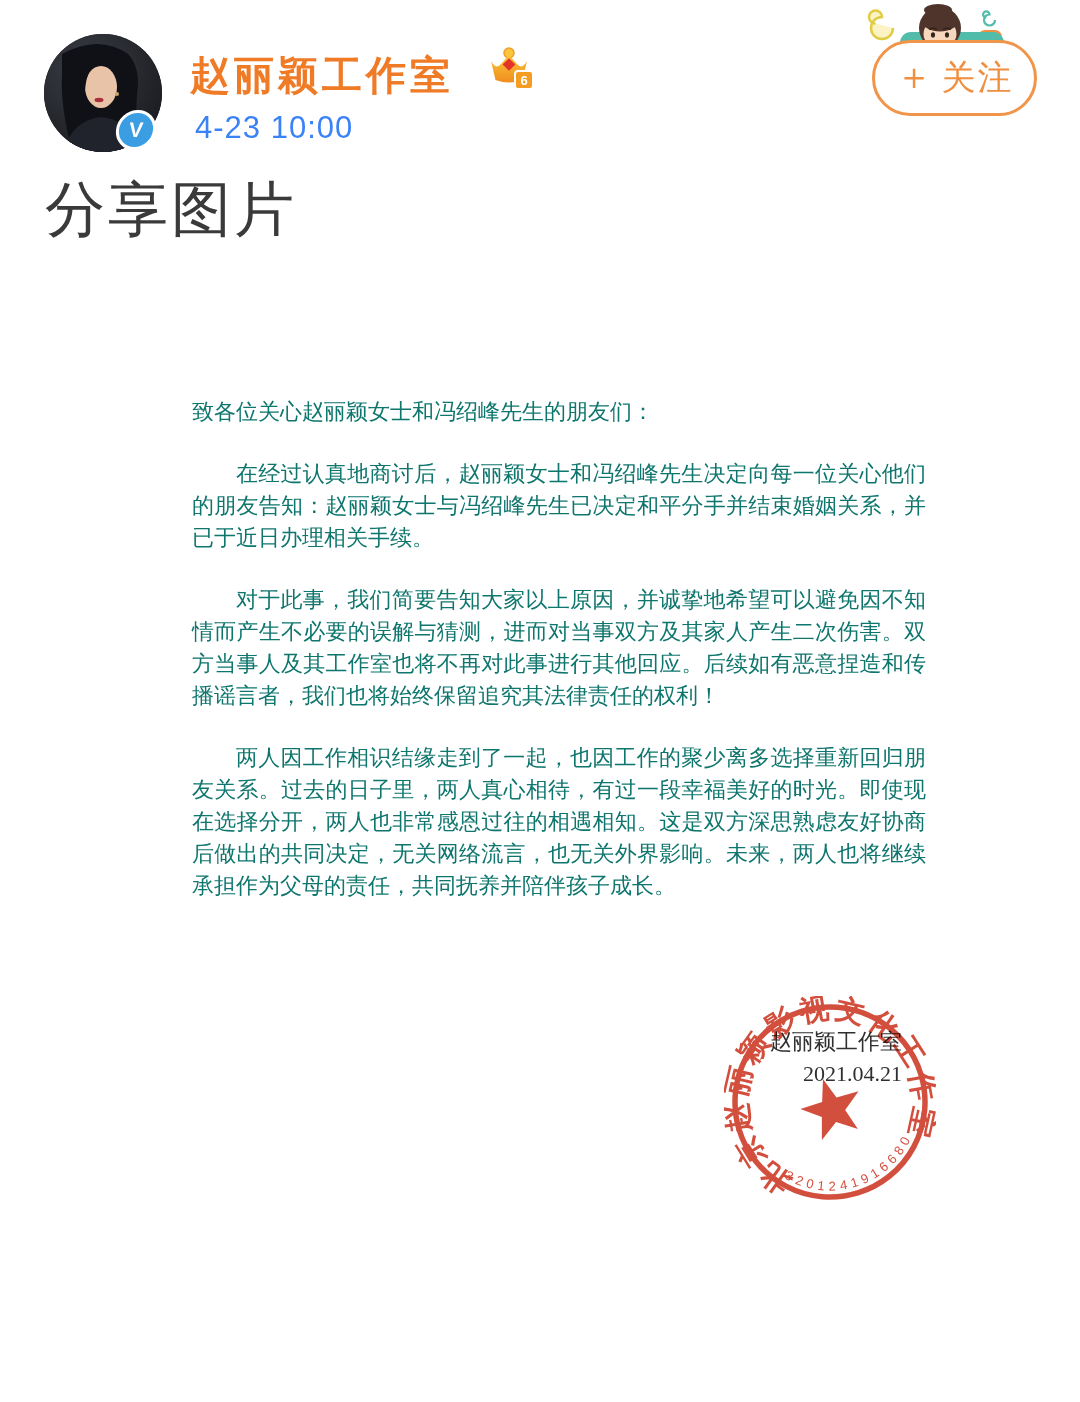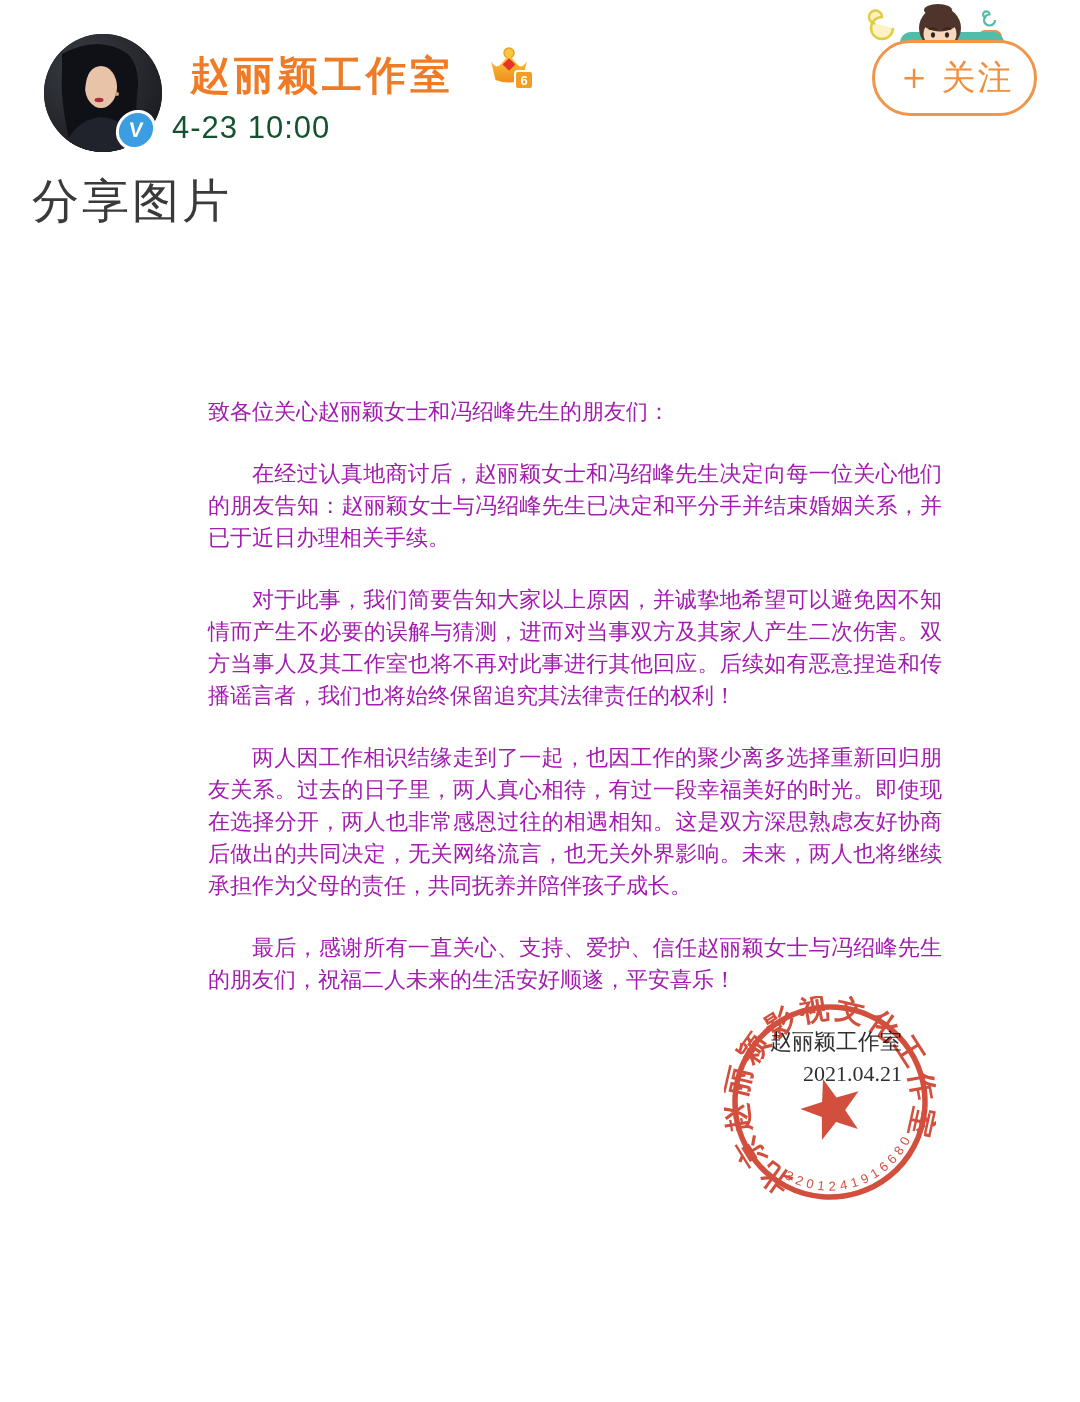--- a/index.html
+++ b/index.html
@@ -22,37 +22,37 @@
     font-weight:600; color:#f07b27; white-space:nowrap;
   }
   .crown { position:absolute; left:486px; top:46px; width:46px; height:44px; }
   .crown svg { position:absolute; left:0; top:0; }
   .vip-num {
     position:absolute; right:-2px; bottom:0px; width:20px; height:20px;
     background:#f59d20; border:2px solid #ffffff; border-radius:4px;
     color:#ffffff; font-size:13px; font-weight:700;
     display:flex; align-items:center; justify-content:center;
   }
-  .time { position:absolute; left:172px; top:110px; font-size:31px; color:#14532d; letter-spacing:1px; }
-  .post-text { position:absolute; left:32px; top:170px; font-size:47px; color:#3a3a3a; letter-spacing:3px; }
+  .time { position:absolute; left:195px; top:110px; font-size:31px; color:#3b82f6; letter-spacing:1px; }
+  .post-text { position:absolute; left:45px; top:170px; font-size:60px; color:#3a3a3a; letter-spacing:3px; }
   
   .mascot { position:absolute; left:866px; top:4px; width:176px; height:52px; z-index:0; }
   .follow-btn {
     position:absolute; left:872px; top:40px; width:165px; height:76px; z-index:1;
     border-radius:38px; background:#ffffff; border:3px solid #f0954a;
     color:#ef8f3f; font-size:34px; letter-spacing:2px;
     display:flex; align-items:center; justify-content:center; gap:7px;
     font-family:"Liberation Sans", sans-serif; cursor:pointer;
   }
   .follow-btn .plus { font-size:37px; font-weight:300; margin-top:-3px; }
   
   .letter {
-    position:absolute; left:208px; top:396px; width:734px;
+    position:absolute; left:192px; top:396px; width:734px;
     font-family:"Liberation Serif","DejaVu Serif",serif;
-    font-size:22px; line-height:32px; color:#a21caf;
+    font-size:22px; line-height:32px; color:#0f766e;
     text-align:justify; word-break:break-all;
   }
   .letter p { margin:0 0 30px; text-indent:2em; }
   .letter p.salutation { text-indent:0; }
   .signature {
     position:absolute; right:178px; top:1026px; z-index:2; text-align:right;
     font-family:"Liberation Serif","DejaVu Serif",serif;
     font-size:22px; line-height:32px; color:#2f2f2f;
   }
   .stamp {
@@ -125,21 +125,20 @@
     <span>关注</span>
   </button>
 
   <div class="post-text">分享图片</div>
 
   <div class="letter">
     <p class="salutation">致各位关心赵丽颖女士和冯绍峰先生的朋友们：</p>
     <p>在经过认真地商讨后，赵丽颖女士和冯绍峰先生决定向每一位关心他们的朋友告知：赵丽颖女士与冯绍峰先生已决定和平分手并结束婚姻关系，并已于近日办理相关手续。</p>
     <p>对于此事，我们简要告知大家以上原因，并诚挚地希望可以避免因不知情而产生不必要的误解与猜测，进而对当事双方及其家人产生二次伤害。双方当事人及其工作室也将不再对此事进行其他回应。后续如有恶意捏造和传播谣言者，我们也将始终保留追究其法律责任的权利！</p>
     <p>两人因工作相识结缘走到了一起，也因工作的聚少离多选择重新回归朋友关系。过去的日子里，两人真心相待，有过一段幸福美好的时光。即使现在选择分开，两人也非常感恩过往的相遇相知。这是双方深思熟虑友好协商后做出的共同决定，无关网络流言，也无关外界影响。未来，两人也将继续承担作为父母的责任，共同抚养并陪伴孩子成长。</p>
-    <p>最后，感谢所有一直关心、支持、爱护、信任赵丽颖女士与冯绍峰先生的朋友们，祝福二人未来的生活安好顺遂，平安喜乐！</p>
   </div>
 
   <div class="signature">
     <div>赵丽颖工作室</div>
     <div>2021.04.21</div>
   </div>
 
   <svg class="stamp" viewBox="-106 -106 212 212">
     <defs>
       <path id="ringPath" d="M -57,62 A 84,84 0 1 1 57,62" fill="none"></path>

